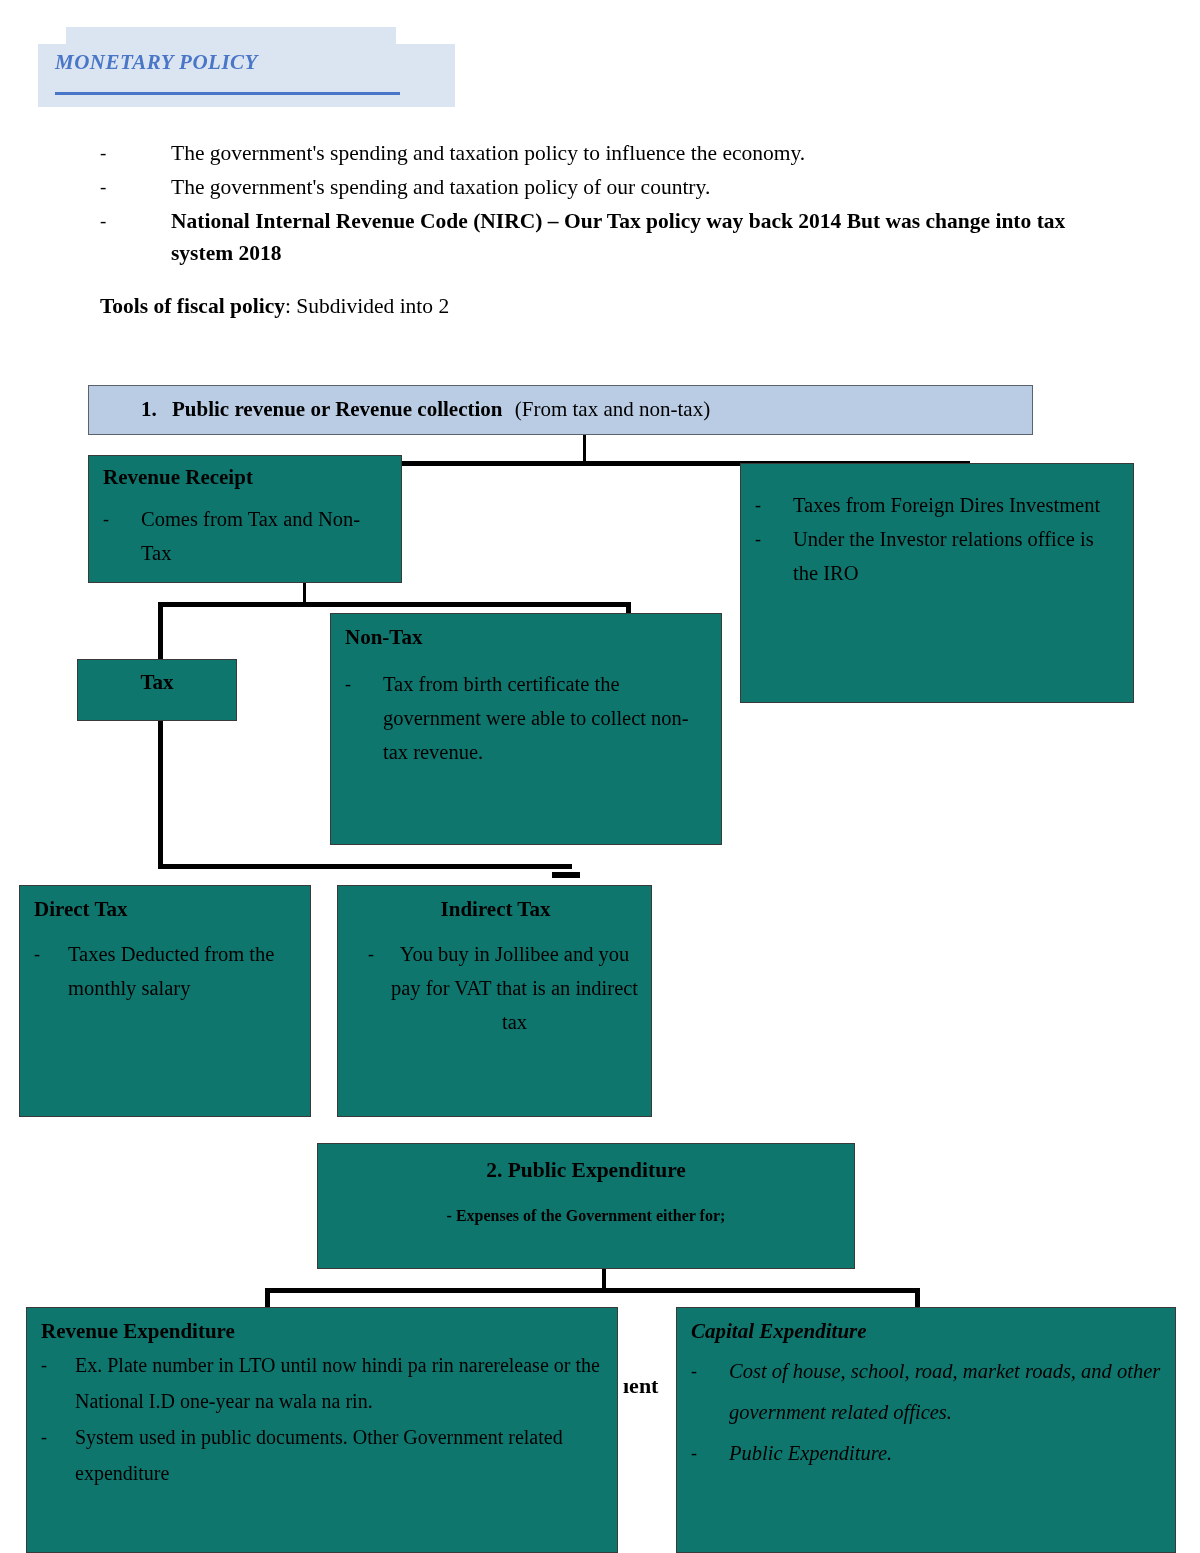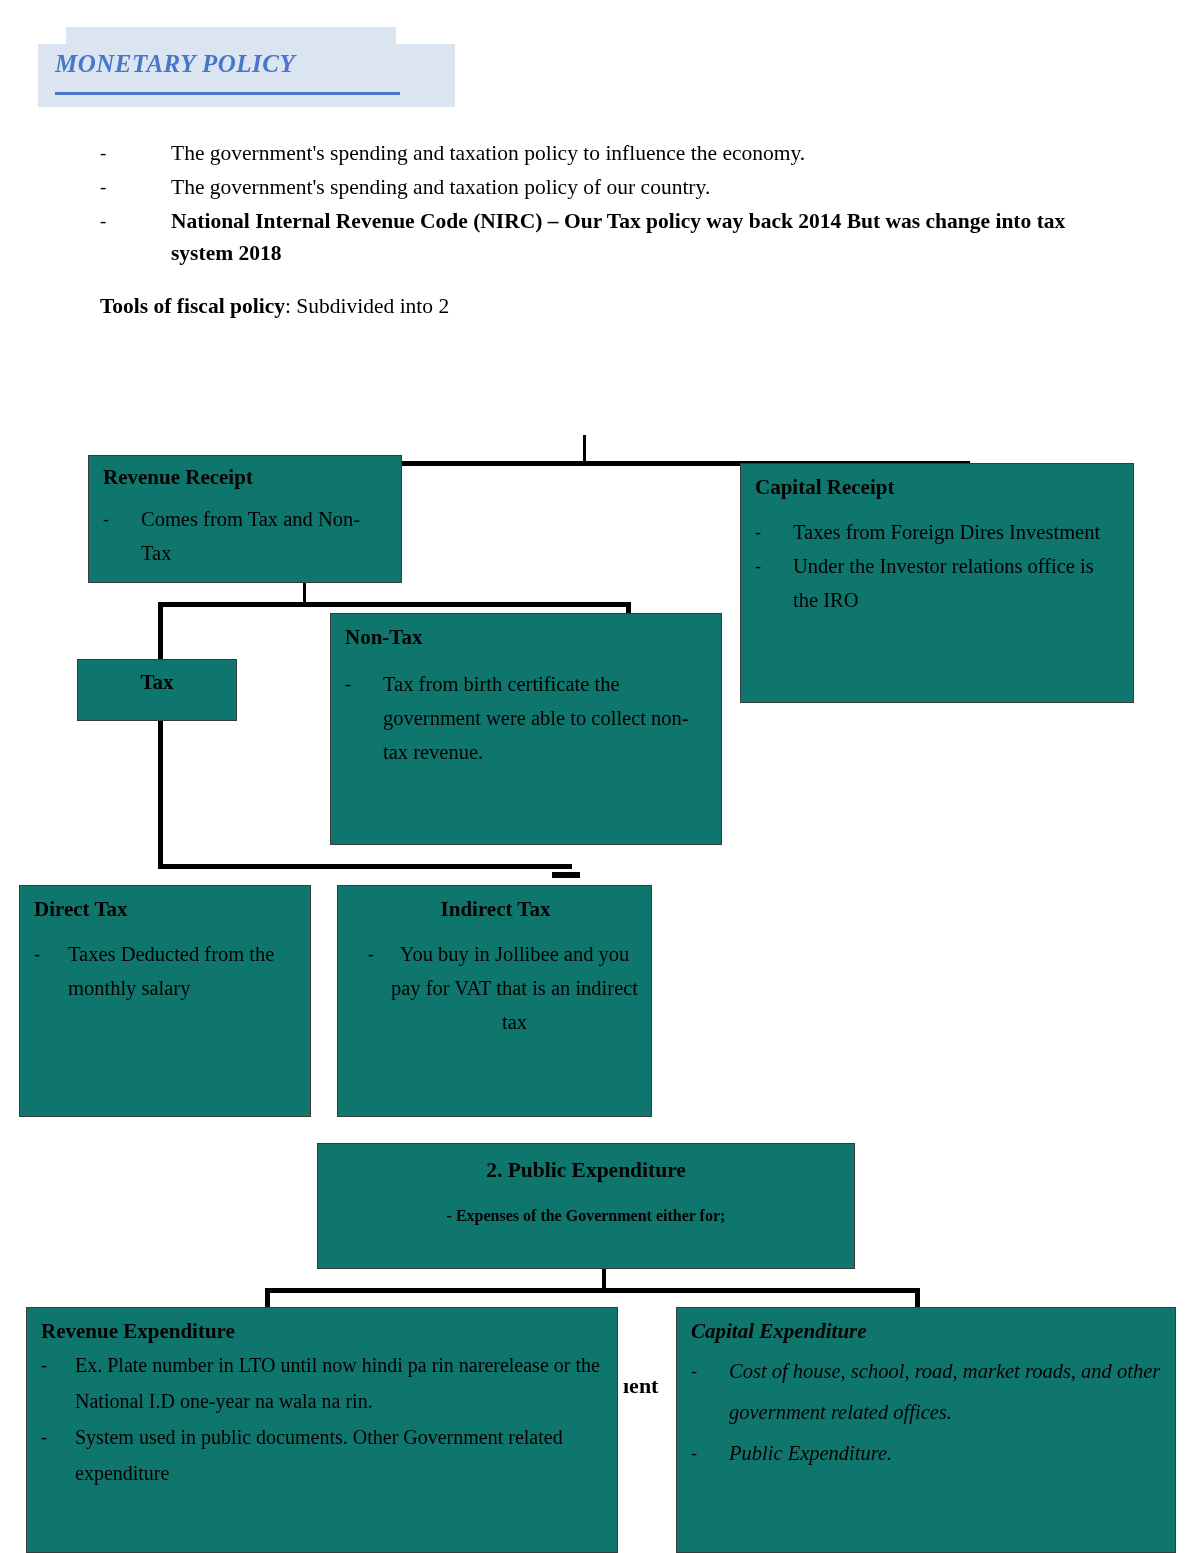--- a/index.html
+++ b/index.html
@@ -33,21 +33,21 @@
     left: 38px;
     top: 44px;
     width: 417px;
     height: 63px;
     background: #dbe5f1;
   }
   .doc-title {
     position: absolute;
     left: 55px;
     top: 50px;
-    font-size: 25px;
+    font-size: 21px;
     font-weight: bold;
     font-style: italic;
     color: #4a76c8;
     letter-spacing: 0.5px;
     white-space: nowrap;
   }
   .title-underline {
     position: absolute;
     left: 55px;
     top: 92px;
@@ -145,38 +145,44 @@
     <div class="ib bold">
       <span class="dash">-</span>
       <span class="txt">National Internal Revenue Code (NIRC) – Our Tax policy way back 2014 But was change into tax system 2018</span>
     </div>
   </div>
 
   <div class="tools-line">
     <b>Tools of fiscal policy</b><span>: Subdivided into 2</span>
   </div>
 
+  <div class="box blue" style="left:88px; top:385px; width:945px; height:50px;">
+    <div style="padding:11px 0 0 52px; font-size:21px; white-space:nowrap;">
+      <b>1.</b>
+      <b style="margin-left:10px;">Public revenue or Revenue collection</b>
+      <span style="margin-left:7px;">(From tax and non-tax)</span>
+    </div>
+  </div>
 
   <div class="ln" style="left:583px; top:435px; width:3px; height:28px;"></div>
 
   <div class="ln" style="left:400px; top:461px; width:570px; height:5px;"></div>
 
   <div class="box" style="left:88px; top:455px; width:314px; height:128px;">
     <div class="pad">
       <div class="box-title">Revenue Receipt</div>
       <div class="bl" style="margin-top:11px;">
         <span class="dash">-</span>
         <span class="txt">Comes from Tax and Non-Tax</span>
       </div>
     </div>
   </div>
 
   <div class="box" style="left:740px; top:463px; width:394px; height:240px;">
     <div class="pad" style="padding-top:10px;">
-      <div class="box-title">Capital Receipt</div>
       <div class="bl" style="margin-top:14px;">
         <span class="dash">-</span>
         <span class="txt">Taxes from Foreign Dires Investment</span>
       </div>
       <div class="bl">
         <span class="dash">-</span>
         <span class="txt">Under the Investor relations office is the IRO</span>
       </div>
     </div>
   </div>

